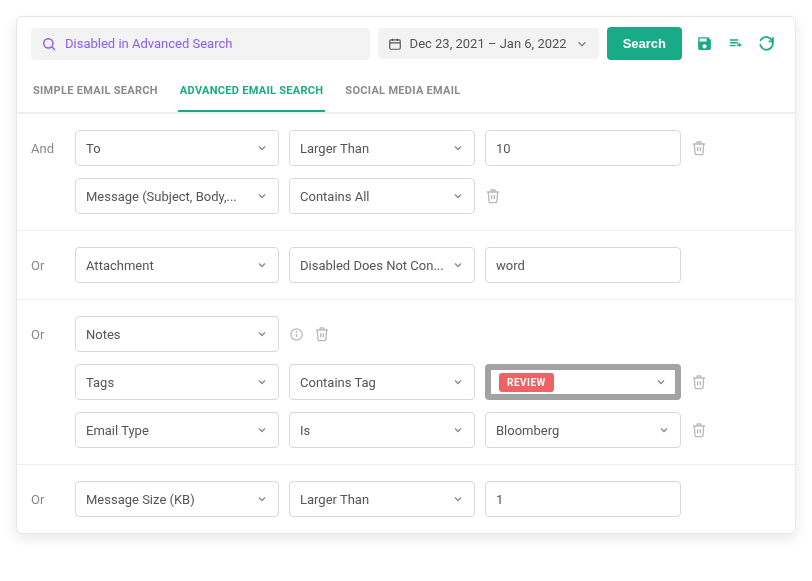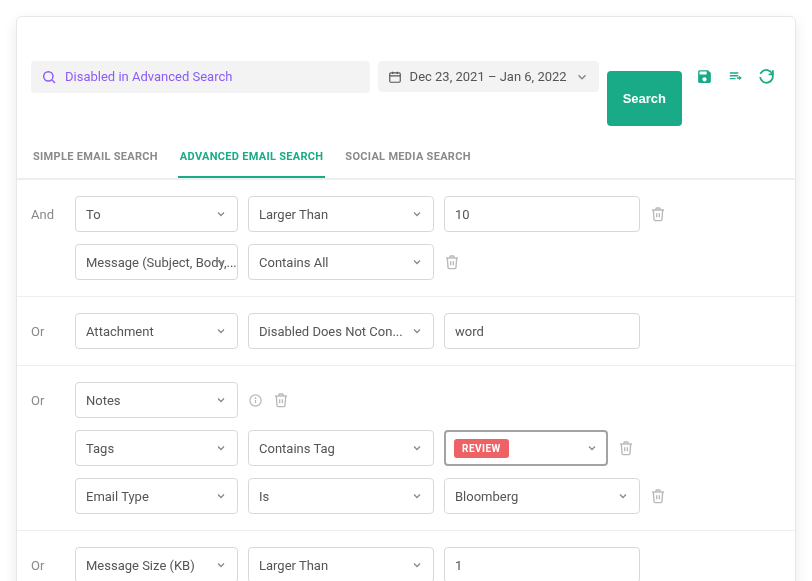--- a/index.html
+++ b/index.html
@@ -46,25 +46,24 @@
       color: #555;
       white-space: nowrap;
     }
     .date-wrap svg { width: 14px; height: 14px; flex-shrink: 0; }
     .chev { width: 12px; height: 12px; color: #888; }
     .btn-search {
       background: #19ab87;
       color: #fff;
       border: none;
       border-radius: 4px;
-      padding: 20px 16px;
+      padding: 9px 16px;
       font-weight: 600;
       cursor: pointer;
       font-size: 13px;
-      margin-top: 44px;
     }
     .topicons { display: flex; align-items: center; gap: 14px; color: #19ab87; padding: 0 6px; }
     .topicons svg { width: 17px; height: 17px; cursor: pointer; }
 
     
     .tabs {
       display: flex;
       gap: 18px;
       padding: 0 14px;
       border-bottom: 1px solid #eee;
@@ -104,34 +103,34 @@
       text-overflow: ellipsis;
       font-size: 13px;
     }
     .select .chev-abs {
       position: absolute;
       right: 10px;
       top: 50%;
       transform: translateY(-50%);
       pointer-events:none;
     }
-    .w-field { width: 163px; }
+    .w-field { width: 204px; }
     .w-op    { width: 186px; }
     .w-val   { width: 196px; }
     .input   { cursor: text; padding-right: 10px; }
     .input.active { border-color: #19ab87; }
     .tag-val {
       height: 36px;
-      border: 2px solid #a3a3a3;
+      border: 6px solid #a3a3a3;
       border-radius: 4px;
       background: #fff;
       display:flex; align-items:center;
       padding: 0 8px;
       gap:12px;
-      width:164px;
+      width:196px;
     }
     .badge {
       background:#ee6266;
       color:#fff;
       font-size:10px;
       font-weight:700;
       letter-spacing:.5px;
       padding:4px 8px;
       border-radius:3px;
     }
@@ -177,21 +176,21 @@
       <svg viewBox="0 0 24 24" fill="none" stroke="currentColor" stroke-width="2.5">
           <path d="M21 3v6h-6"></path>
           <path d="M3 13a9 9 0 1 0 3-8l-3 3"></path>
         </svg>
     </div>
   </div>
 
   <div class="tabs">
     <div class="tab">SIMPLE EMAIL SEARCH</div>
     <div class="tab active">ADVANCED EMAIL SEARCH</div>
-    <div class="tab">SOCIAL MEDIA SEARCH</div>
+    <div class="tab">SOCIAL MEDIA EMAIL</div>
   </div>
 
   <div class="block">
     <div class="row">
       <div class="opcol">And</div>
       <div class="select w-field">
         <span>To</span>
         <svg class="chev chev-abs" viewBox="0 0 24 24" fill="none" stroke="currentColor" stroke-width="2.5">
             <polyline points="6 9 12 15 18 9"></polyline>
           </svg>

